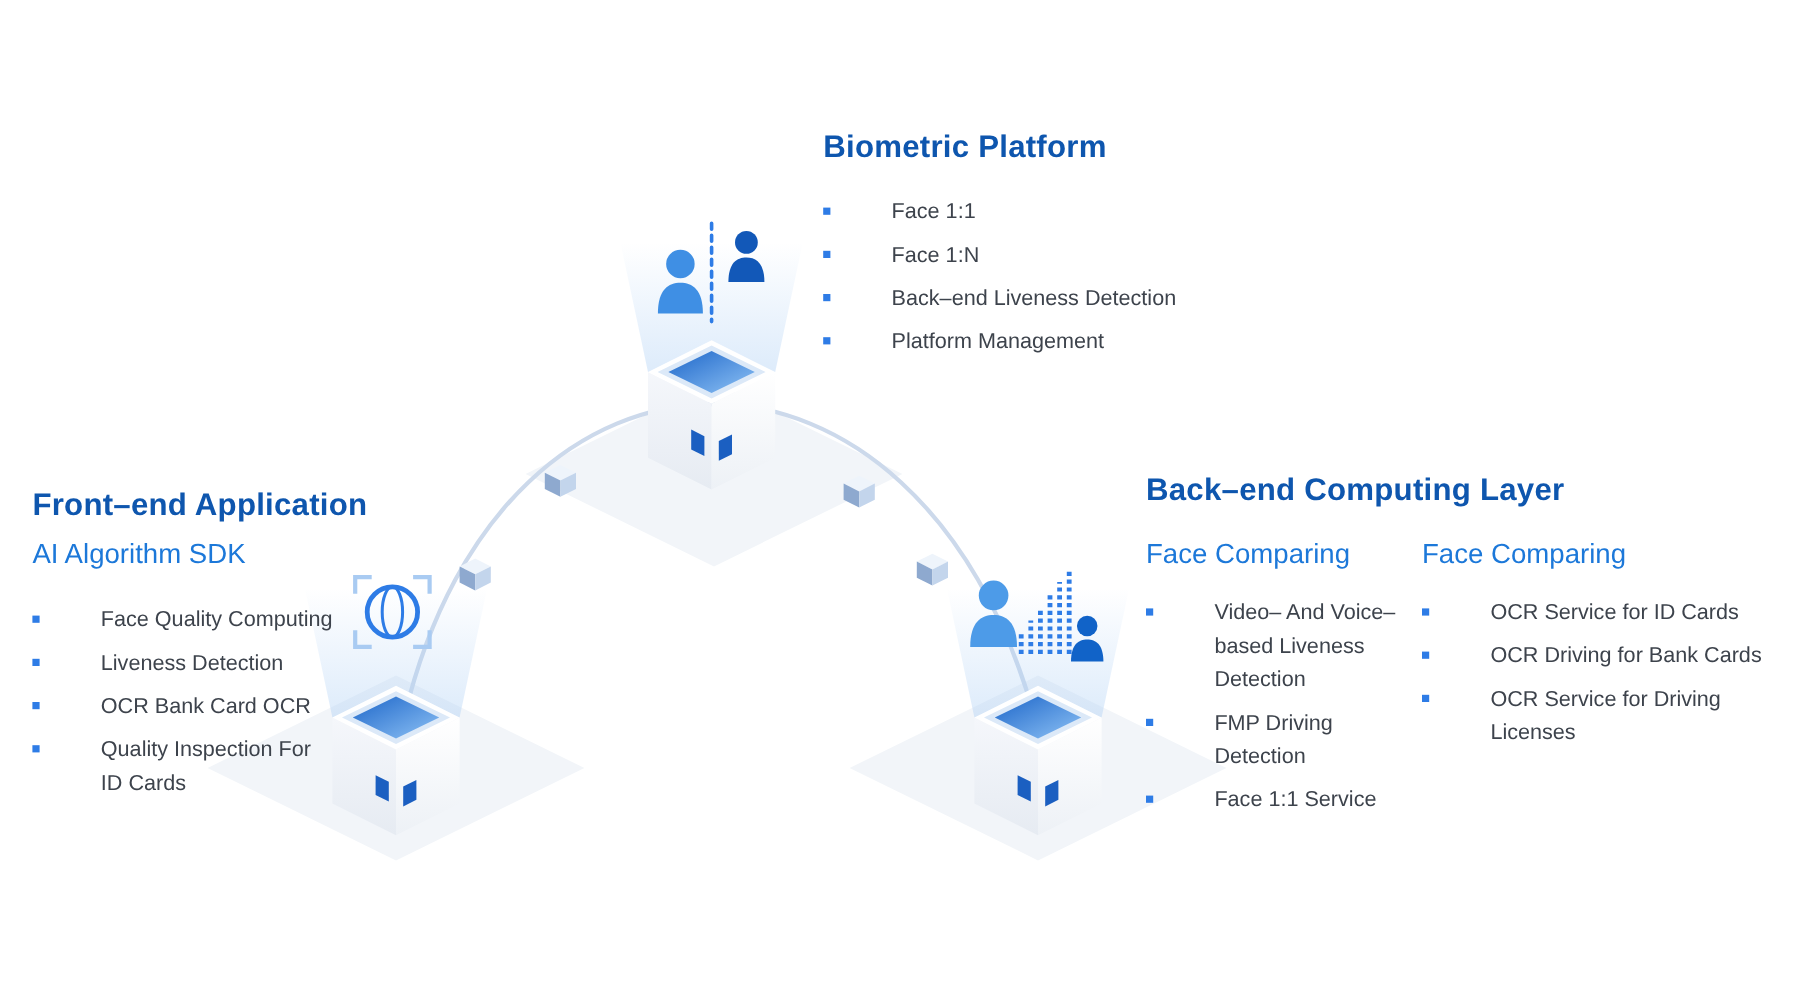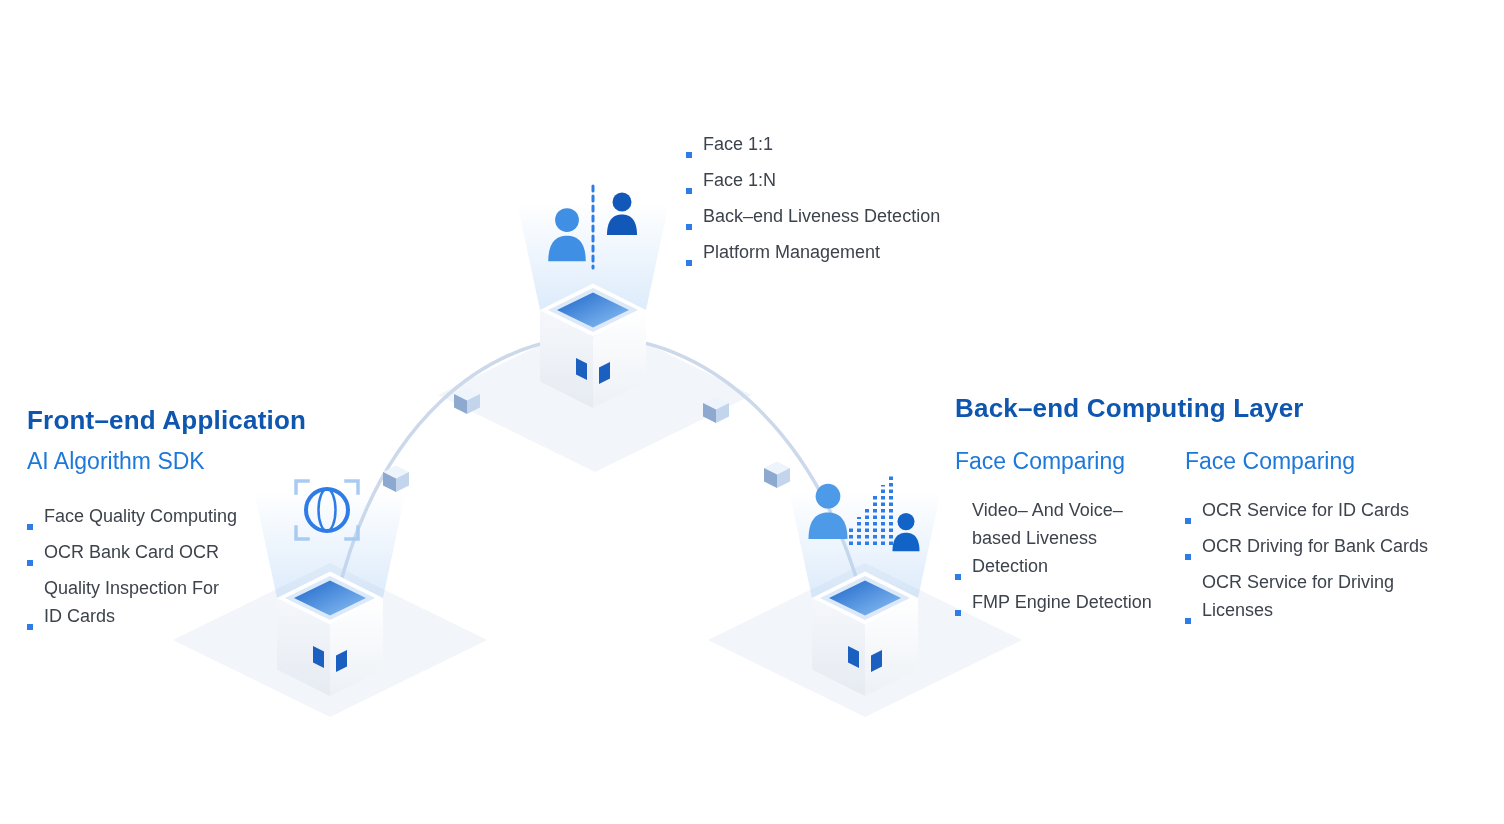--- a/index.html
+++ b/index.html
@@ -35,22 +35,23 @@
     font-weight: 400;
     color: #1c78d9;
     line-height: 29px;
     margin-top: 11px;
   }
   .items {
     margin-top: 26px;
   }
   .item {
     display: flex;
-    align-items: flex-end;
+    align-items: flex-start;
     margin-bottom: 8px;
+    gap: 40px;
   }
   .bullet {
     flex: none;
     width: 6px;
     height: 6px;
     background: #2e7ce6;
     margin: 11px 11px 0 0;
   }
   .item-text {
     font-size: 18px;
@@ -161,20 +162,21 @@
         <line x1="875" y1="545" x2="875" y2="496"></line>
         <line x1="883" y1="545" x2="883" y2="485"></line>
         <line x1="891" y1="545" x2="891" y2="476"></line>
       </g>
       <use href="#person" transform="translate(828,517) scale(1.3)" fill="#4d9be8"></use>
       <use href="#person" transform="translate(906,536) scale(0.9)" fill="#1163c8"></use>
     </g>
   </svg>
 
   <div id="block-biometric" class="text-block">
+    <div class="node-title">Biometric Platform</div>
     <div class="items">
       <div class="item">
         <span class="bullet"></span>
         <span class="item-text">Face 1:1</span>
       </div>
       <div class="item">
         <span class="bullet"></span>
         <span class="item-text">Face 1:N</span>
       </div>
       <div class="item">
@@ -188,20 +190,24 @@
     </div>
   </div>
 
   <div id="block-frontend" class="text-block">
     <div class="node-title">Front–end Application</div>
     <div class="node-subtitle">AI Algorithm SDK</div>
     <div class="items">
       <div class="item">
         <span class="bullet"></span>
         <span class="item-text">Face Quality Computing</span>
+      </div>
+      <div class="item">
+        <span class="bullet"></span>
+        <span class="item-text">Liveness Detection</span>
       </div>
       <div class="item">
         <span class="bullet"></span>
         <span class="item-text">OCR Bank Card OCR</span>
       </div>
       <div class="item">
         <span class="bullet"></span>
         <span class="item-text">Quality Inspection For
 ID Cards</span>
       </div>
@@ -215,21 +221,25 @@
         <div class="node-subtitle">Face Comparing</div>
         <div class="items">
           <div class="item">
             <span class="bullet"></span>
             <span class="item-text">Video– And Voice–
 based Liveness
 Detection</span>
           </div>
           <div class="item">
             <span class="bullet"></span>
-            <span class="item-text">FMP Engine Detection</span>
+            <span class="item-text">FMP Driving Detection</span>
+          </div>
+          <div class="item">
+            <span class="bullet"></span>
+            <span class="item-text">Face 1:1 Service</span>
           </div>
         </div>
       </div>
       <div class="col col-2">
         <div class="node-subtitle">Face Comparing</div>
         <div class="items">
           <div class="item">
             <span class="bullet"></span>
             <span class="item-text">OCR Service for ID Cards</span>
           </div>

